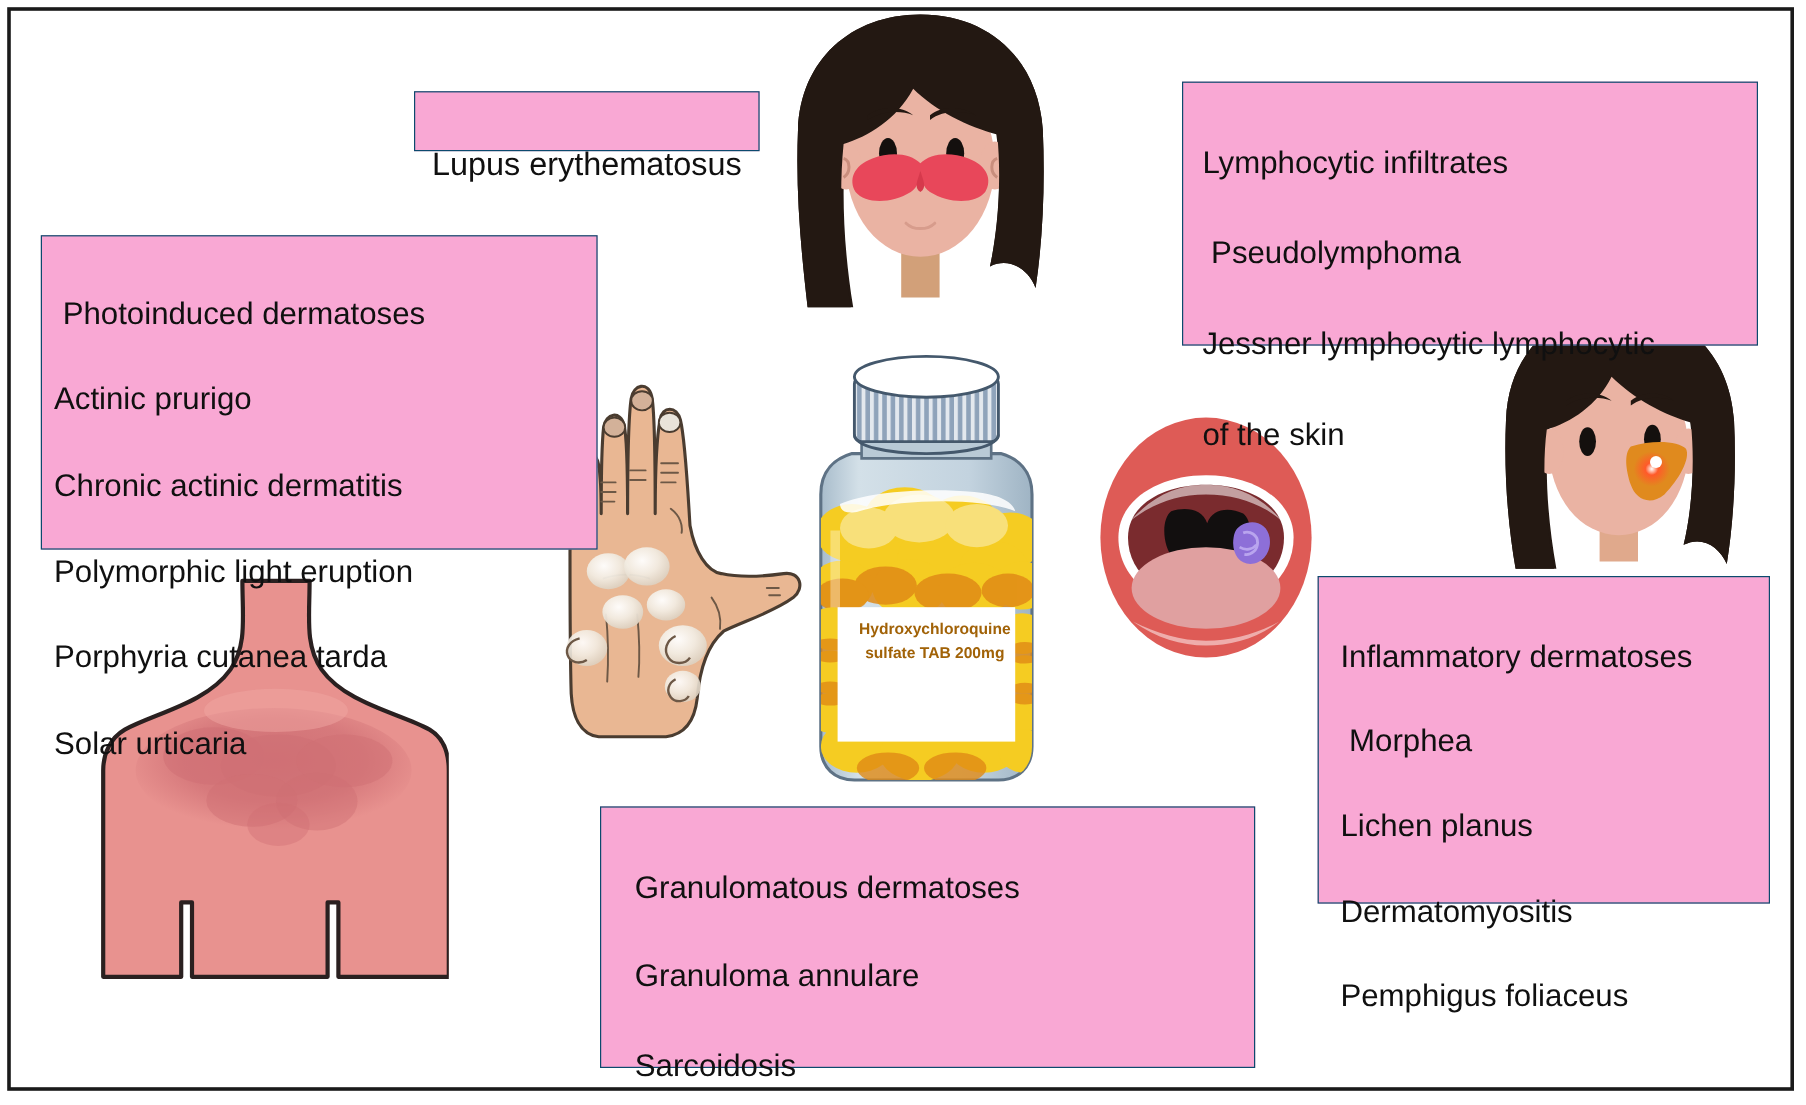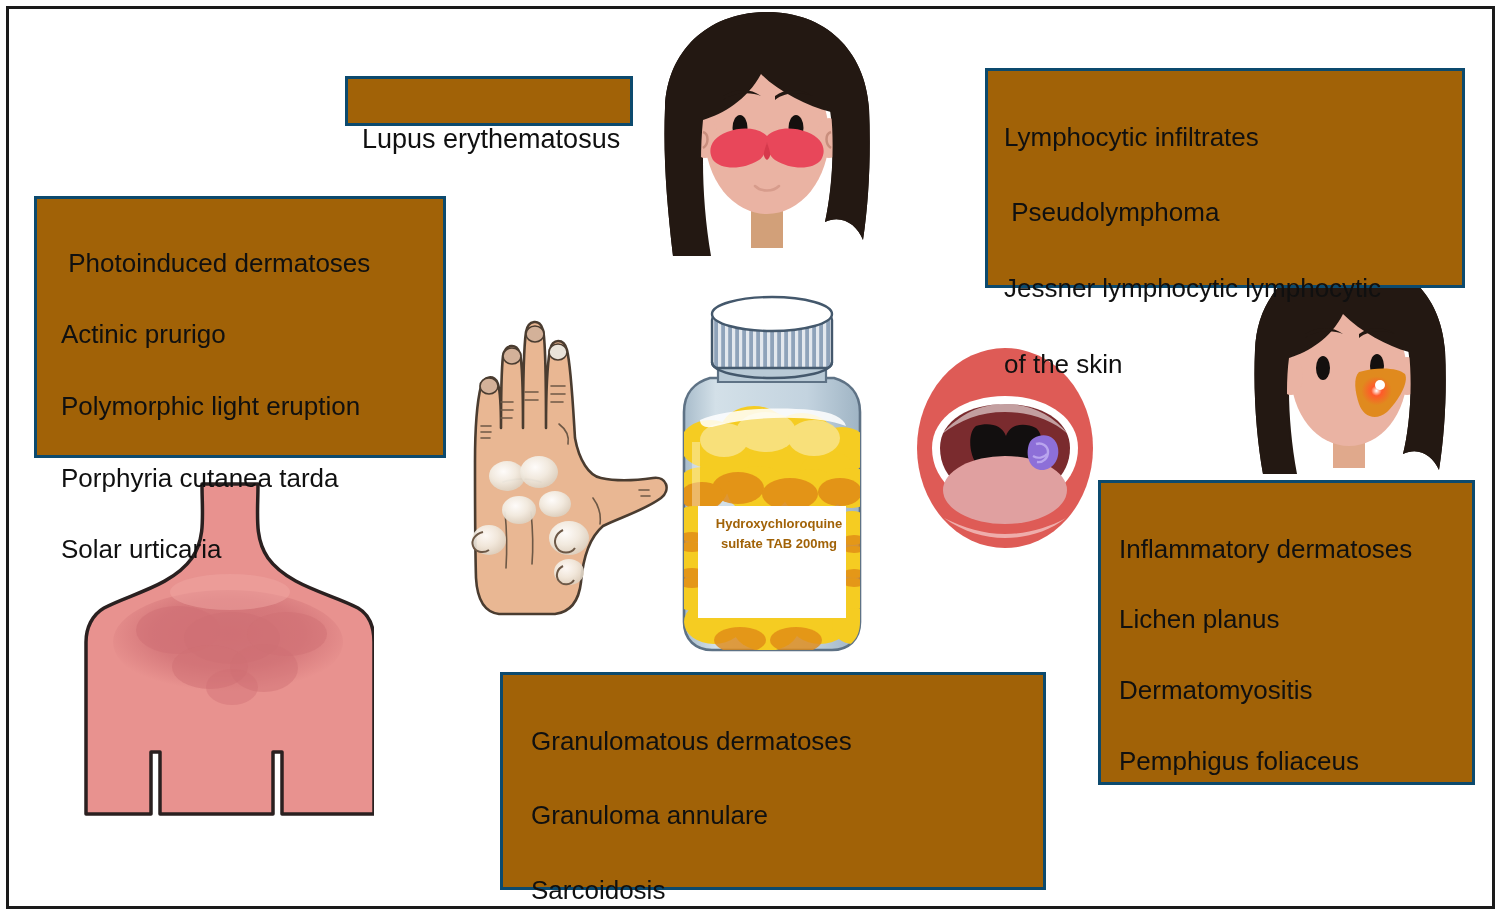--- a/index.html
+++ b/index.html
@@ -24,22 +24,22 @@
     top: 6px;
     width: 1489px;
     height: 903px;
     border: 3px solid #1a1a1a;
     box-sizing: border-box;
     pointer-events: none;
   }
 
   .textbox {
     position: absolute;
-    background: #a16207;
-    border: 3px solid #0c4a6e;
+    background: #f9a8d4;
+    border: 1px solid #0c4a6e;
     box-sizing: border-box;
     color: #101010;
     line-height: 1.30;
     white-space: pre-line;
   }
   .textbox .line {
     display: block;
     white-space: pre;
   }
 
@@ -48,26 +48,26 @@
     left: 345px; top: 76px; width: 288px; height: 50px;
     font-size: 27px;
     padding: 8px 0 0 14px;
   }
   #box-lymphocytic {
     left: 985px; top: 68px; width: 480px; height: 220px;
     font-size: 26px;
     padding: 16px 0 0 16px;
   }
   #box-photoinduced {
-    left: 34px; top: 196px; width: 412px; height: 262px;
+    left: 34px; top: 196px; width: 464px; height: 262px;
     font-size: 26px;
-    padding: 14px 0 0 24px;
+    padding: 14px 0 0 10px;
   }
   #box-inflammatory {
-    left: 1098px; top: 480px; width: 377px; height: 305px;
+    left: 1098px; top: 480px; width: 377px; height: 273px;
     font-size: 26px;
     padding: 16px 0 0 18px;
   }
   #box-granulomatous {
     left: 500px; top: 672px; width: 546px; height: 218px;
     font-size: 26px;
     padding: 16px 0 0 28px;
   }
   #box-granulomatous .line { margin-bottom: 7px; }
   #box-inflammatory .line { margin-bottom: 3px; }
@@ -412,27 +412,29 @@
   <div class="textbox" id="box-lymphocytic">
     <span class="line">Lymphocytic infiltrates</span>
     <span class="line"> Pseudolymphoma</span>
     <span class="line">Jessner lymphocytic lymphocytic</span>
     <span class="line">of the skin</span>
   </div>
 
   <div class="textbox" id="box-photoinduced">
     <span class="line"> Photoinduced dermatoses</span>
     <span class="line">Actinic prurigo</span>
+    <span class="line">Chronic actinic dermatitis</span>
     <span class="line">Polymorphic light eruption</span>
     <span class="line">Porphyria cutanea tarda</span>
     <span class="line">Solar urticaria</span>
   </div>
 
   <div class="textbox" id="box-inflammatory">
     <span class="line">Inflammatory dermatoses</span>
+    <span class="line"> Morphea</span>
     <span class="line">Lichen planus</span>
     <span class="line">Dermatomyositis</span>
     <span class="line">Pemphigus foliaceus</span>
     
   </div>
 
   <div class="textbox" id="box-granulomatous">
     <span class="line">Granulomatous dermatoses</span>
     <span class="line">Granuloma annulare</span>
     <span class="line">Sarcoidosis</span>

